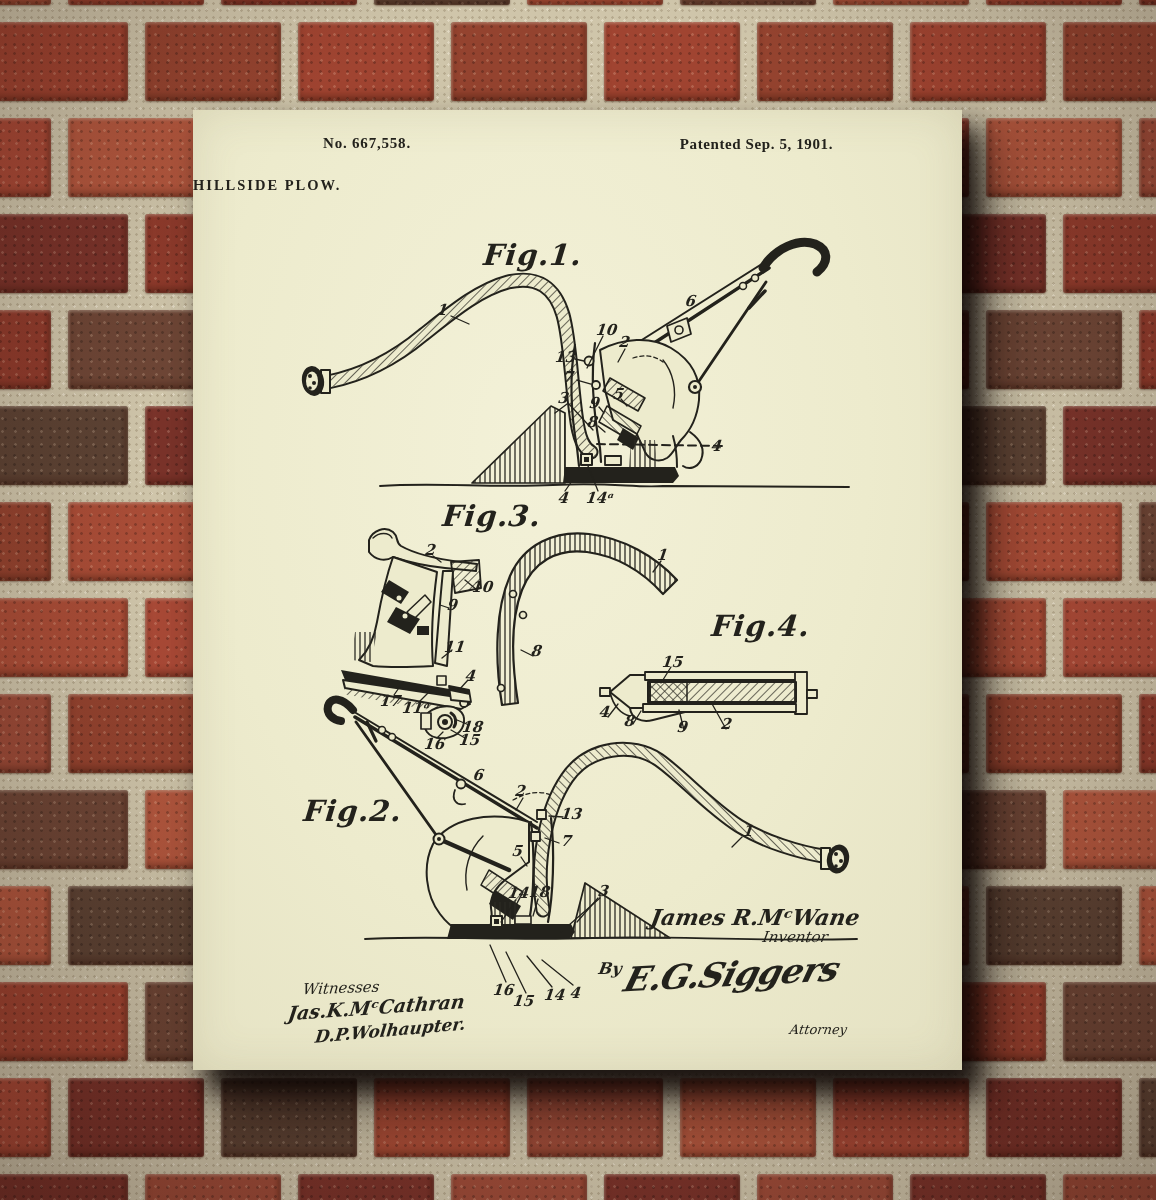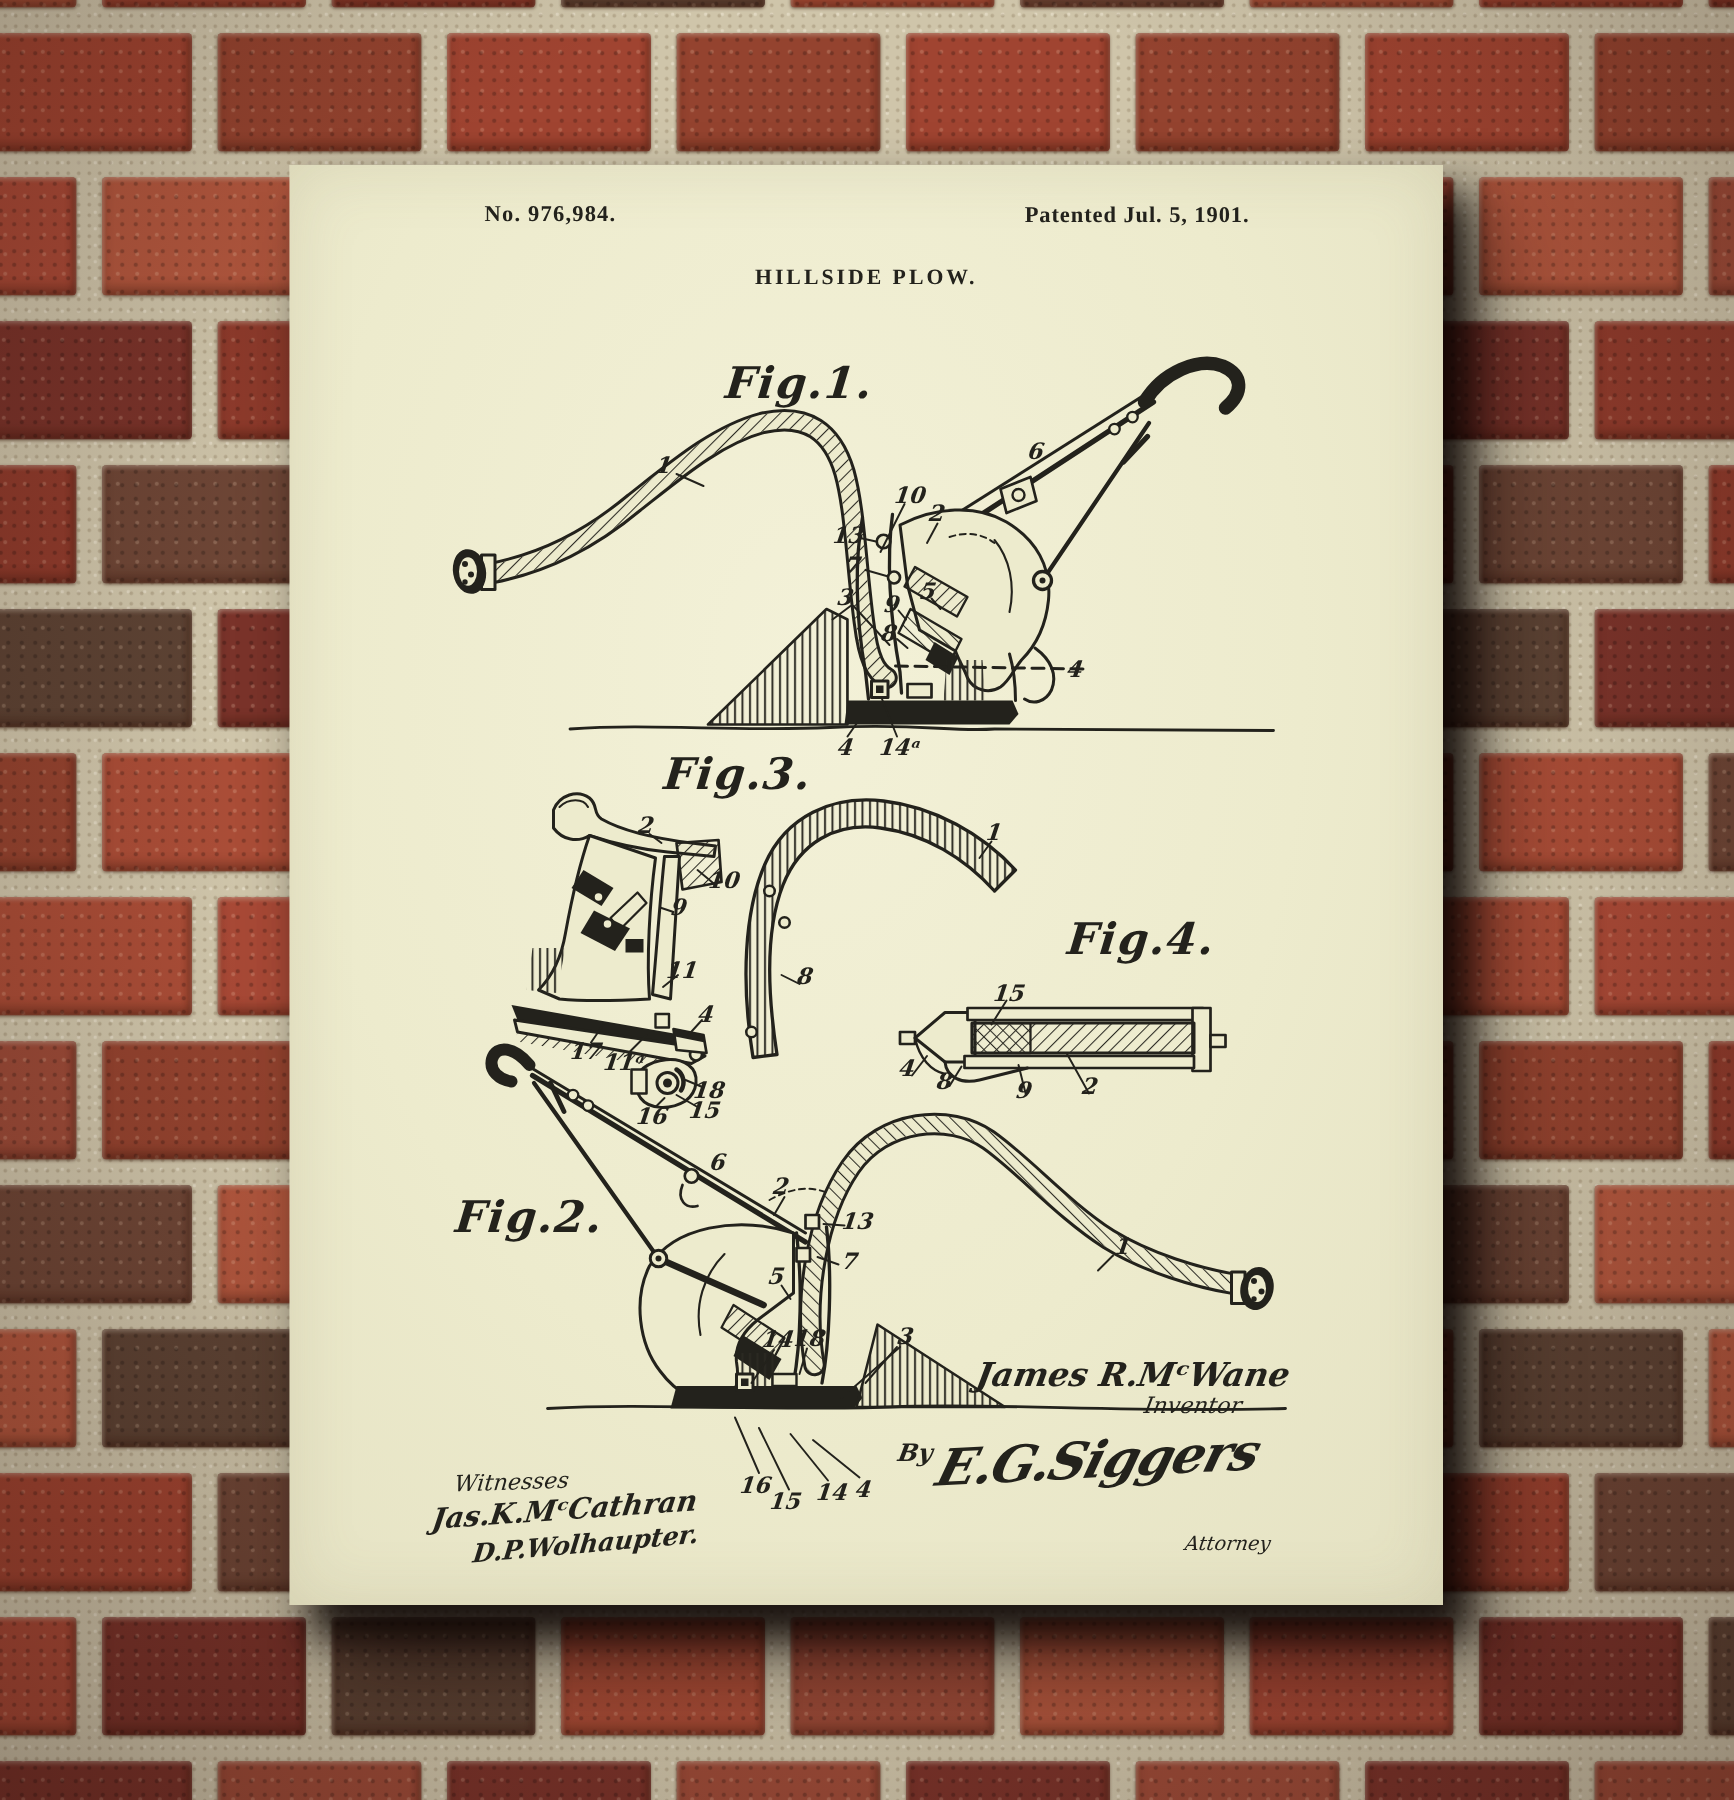--- a/index.html
+++ b/index.html
@@ -24,21 +24,21 @@
               background: radial-gradient(ellipse at 50% 42%, rgba(0,0,0,0) 52%, rgba(25,8,4,.30) 100%); }
   
   .poster { position:absolute; left:193px; top:110px; width:769px; height:960px;
             background: radial-gradient(ellipse at 45% 35%, #f3f1d8 0%, var(--paper) 55%, #e4e1c2 100%);
             box-shadow: 16px 20px 24px 2px rgba(8,3,0,.82), 30px 38px 55px rgba(8,3,0,.45),
                         inset 0 0 45px rgba(125,115,75,.16); color:var(--ink); }
   .poster .abs { position:absolute; }
   .pat-no   { left:130px; top:25px; font-weight:bold; font-size:15px; letter-spacing:.8px; }
   .pat-date { left:430px; top:26px; width:210px; text-align:right; font-weight:bold; font-size:15px; letter-spacing:.6px; }
   .inv-name { left:0; width:769px; text-align:center; top:46px; font-weight:bold; font-size:16px; letter-spacing:2.6px; }
-  .pat-title{ left:0; width:769px; text-align:center; top:67px; font-weight:bold; font-size:14.5px; letter-spacing:2px; }
+  .pat-title{ left:0; width:769px; text-align:left; top:67px; font-weight:bold; font-size:14.5px; letter-spacing:2px; }
   .app-line { left:0; width:769px; text-align:center; top:88px; font-weight:bold; font-size:9.5px; letter-spacing:.4px; }
   .art { position:absolute; left:0; top:0; width:769px; height:960px; }
   .fig-label { position:absolute; transform:translate(-50%,-50%) skewX(-6deg);
                font-family:"DejaVu Serif", serif; font-style:italic; font-weight:bold;
                font-size:29px; letter-spacing:1px; white-space:nowrap; }
   .part { position:absolute; transform:translate(-50%,-50%) skewX(-8deg);
           font-family:"DejaVu Serif", serif; font-style:italic; font-weight:bold;
           font-size:15px; white-space:nowrap; }
   .script { font-family:"DejaVu Serif", serif; font-style:italic; white-space:nowrap; }
   .witnesses    { left:110px; top:869px; font-size:15px; transform:rotate(-2deg) skewX(-8deg); }
@@ -172,22 +172,22 @@
       <div class="brick" style="left: 298px; top: 1174px; width: 136px; height: 79px; background-color: rgb(122, 51, 42);"></div>
       <div class="brick" style="left: 451px; top: 1174px; width: 136px; height: 79px; background-color: rgb(156, 75, 56);"></div>
       <div class="brick" style="left: 604px; top: 1174px; width: 136px; height: 79px; background-color: rgb(122, 51, 42);"></div>
       <div class="brick" style="left: 757px; top: 1174px; width: 136px; height: 79px; background-color: rgb(156, 75, 56);"></div>
       <div class="brick" style="left: 910px; top: 1174px; width: 136px; height: 79px; background-color: rgb(122, 51, 42);"></div>
       <div class="brick" style="left: 1063px; top: 1174px; width: 136px; height: 79px; background-color: rgb(156, 75, 56);"></div>
     </div>
   <div class="vignette"></div>
 
   <div class="poster">
-    <div class="abs pat-no">No. 976,984.</div>
-    <div class="abs pat-date">Patented Jul. 5, 1901.</div>
+    <div class="abs pat-no">No. 667,558.</div>
+    <div class="abs pat-date">Patented Sep. 5, 1901.</div>
     <div class="abs pat-title">HILLSIDE PLOW.</div>
 
     <svg class="art" viewBox="0 0 769 960" fill="none" stroke-linecap="round" stroke-linejoin="round">
       <defs>
         <pattern id="h1" width="6" height="6" patternUnits="userSpaceOnUse" patternTransform="rotate(45)">
           <path d="M0,0 L0,6" stroke="#2a2922" stroke-width="1.4"></path>
         </pattern>
         <pattern id="h2" width="6" height="6" patternUnits="userSpaceOnUse" patternTransform="rotate(-45)">
           <path d="M0,0 L0,6" stroke="#2a2922" stroke-width="1.4"></path>
         </pattern>

